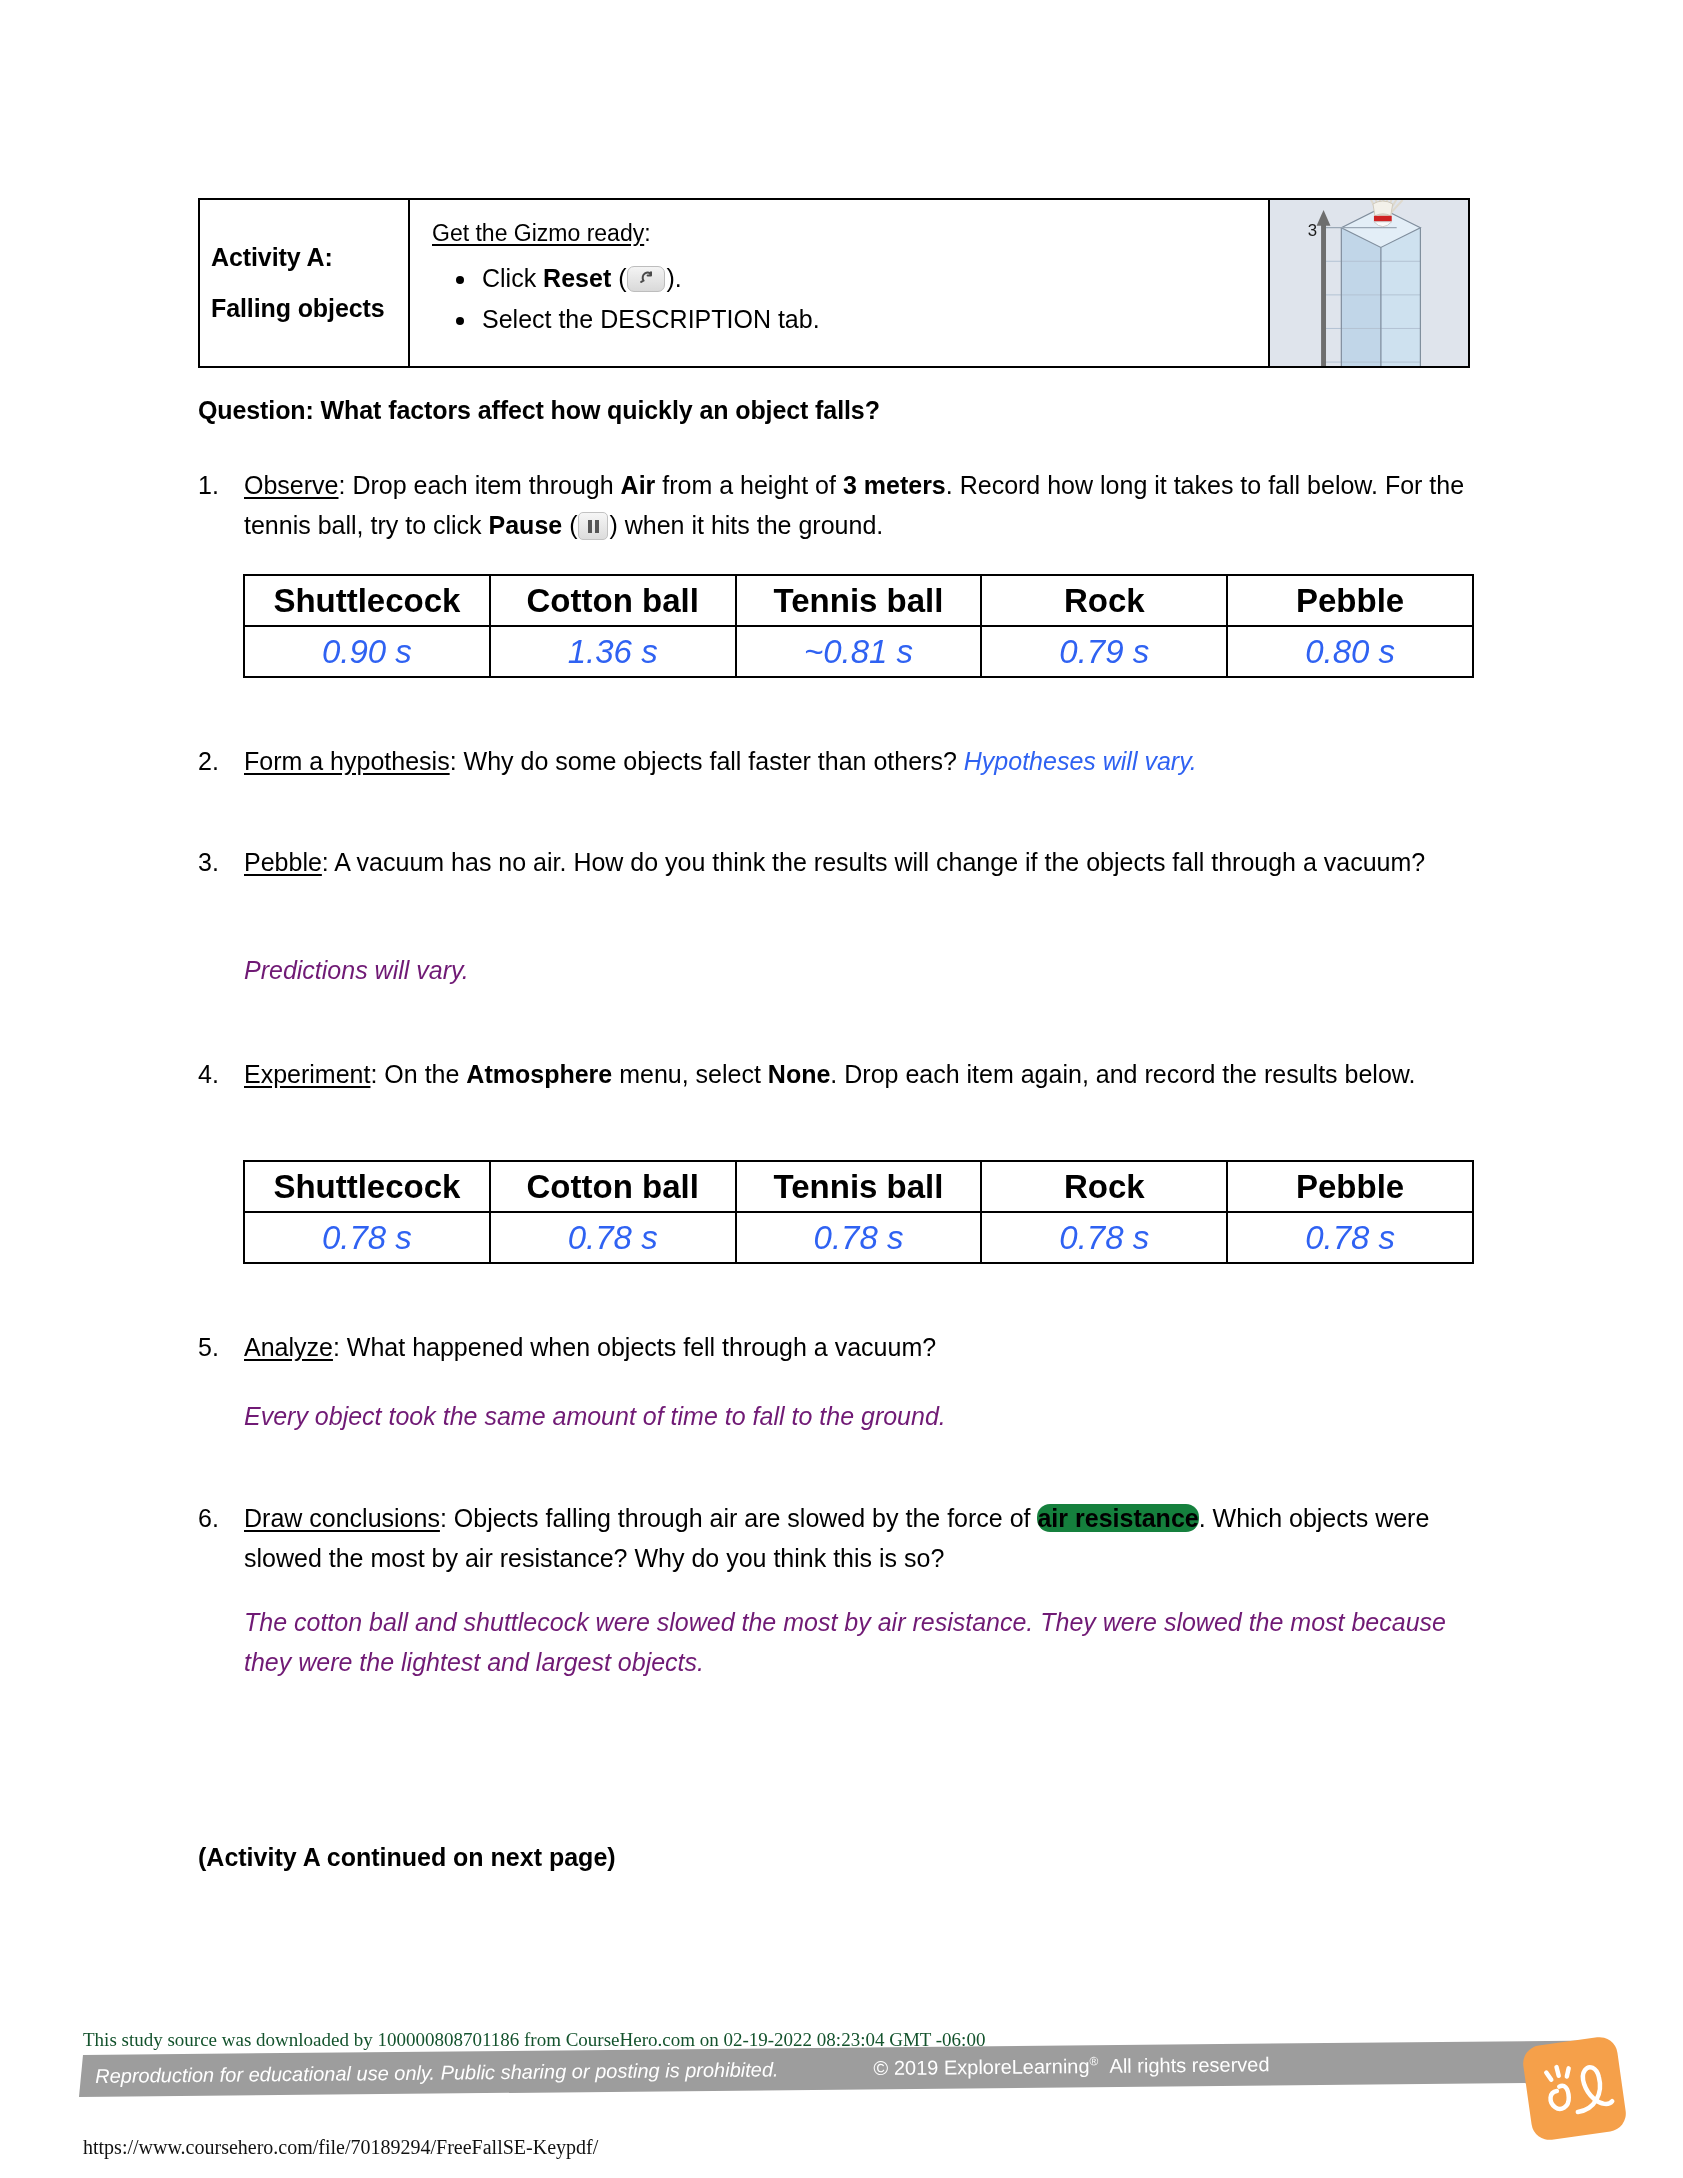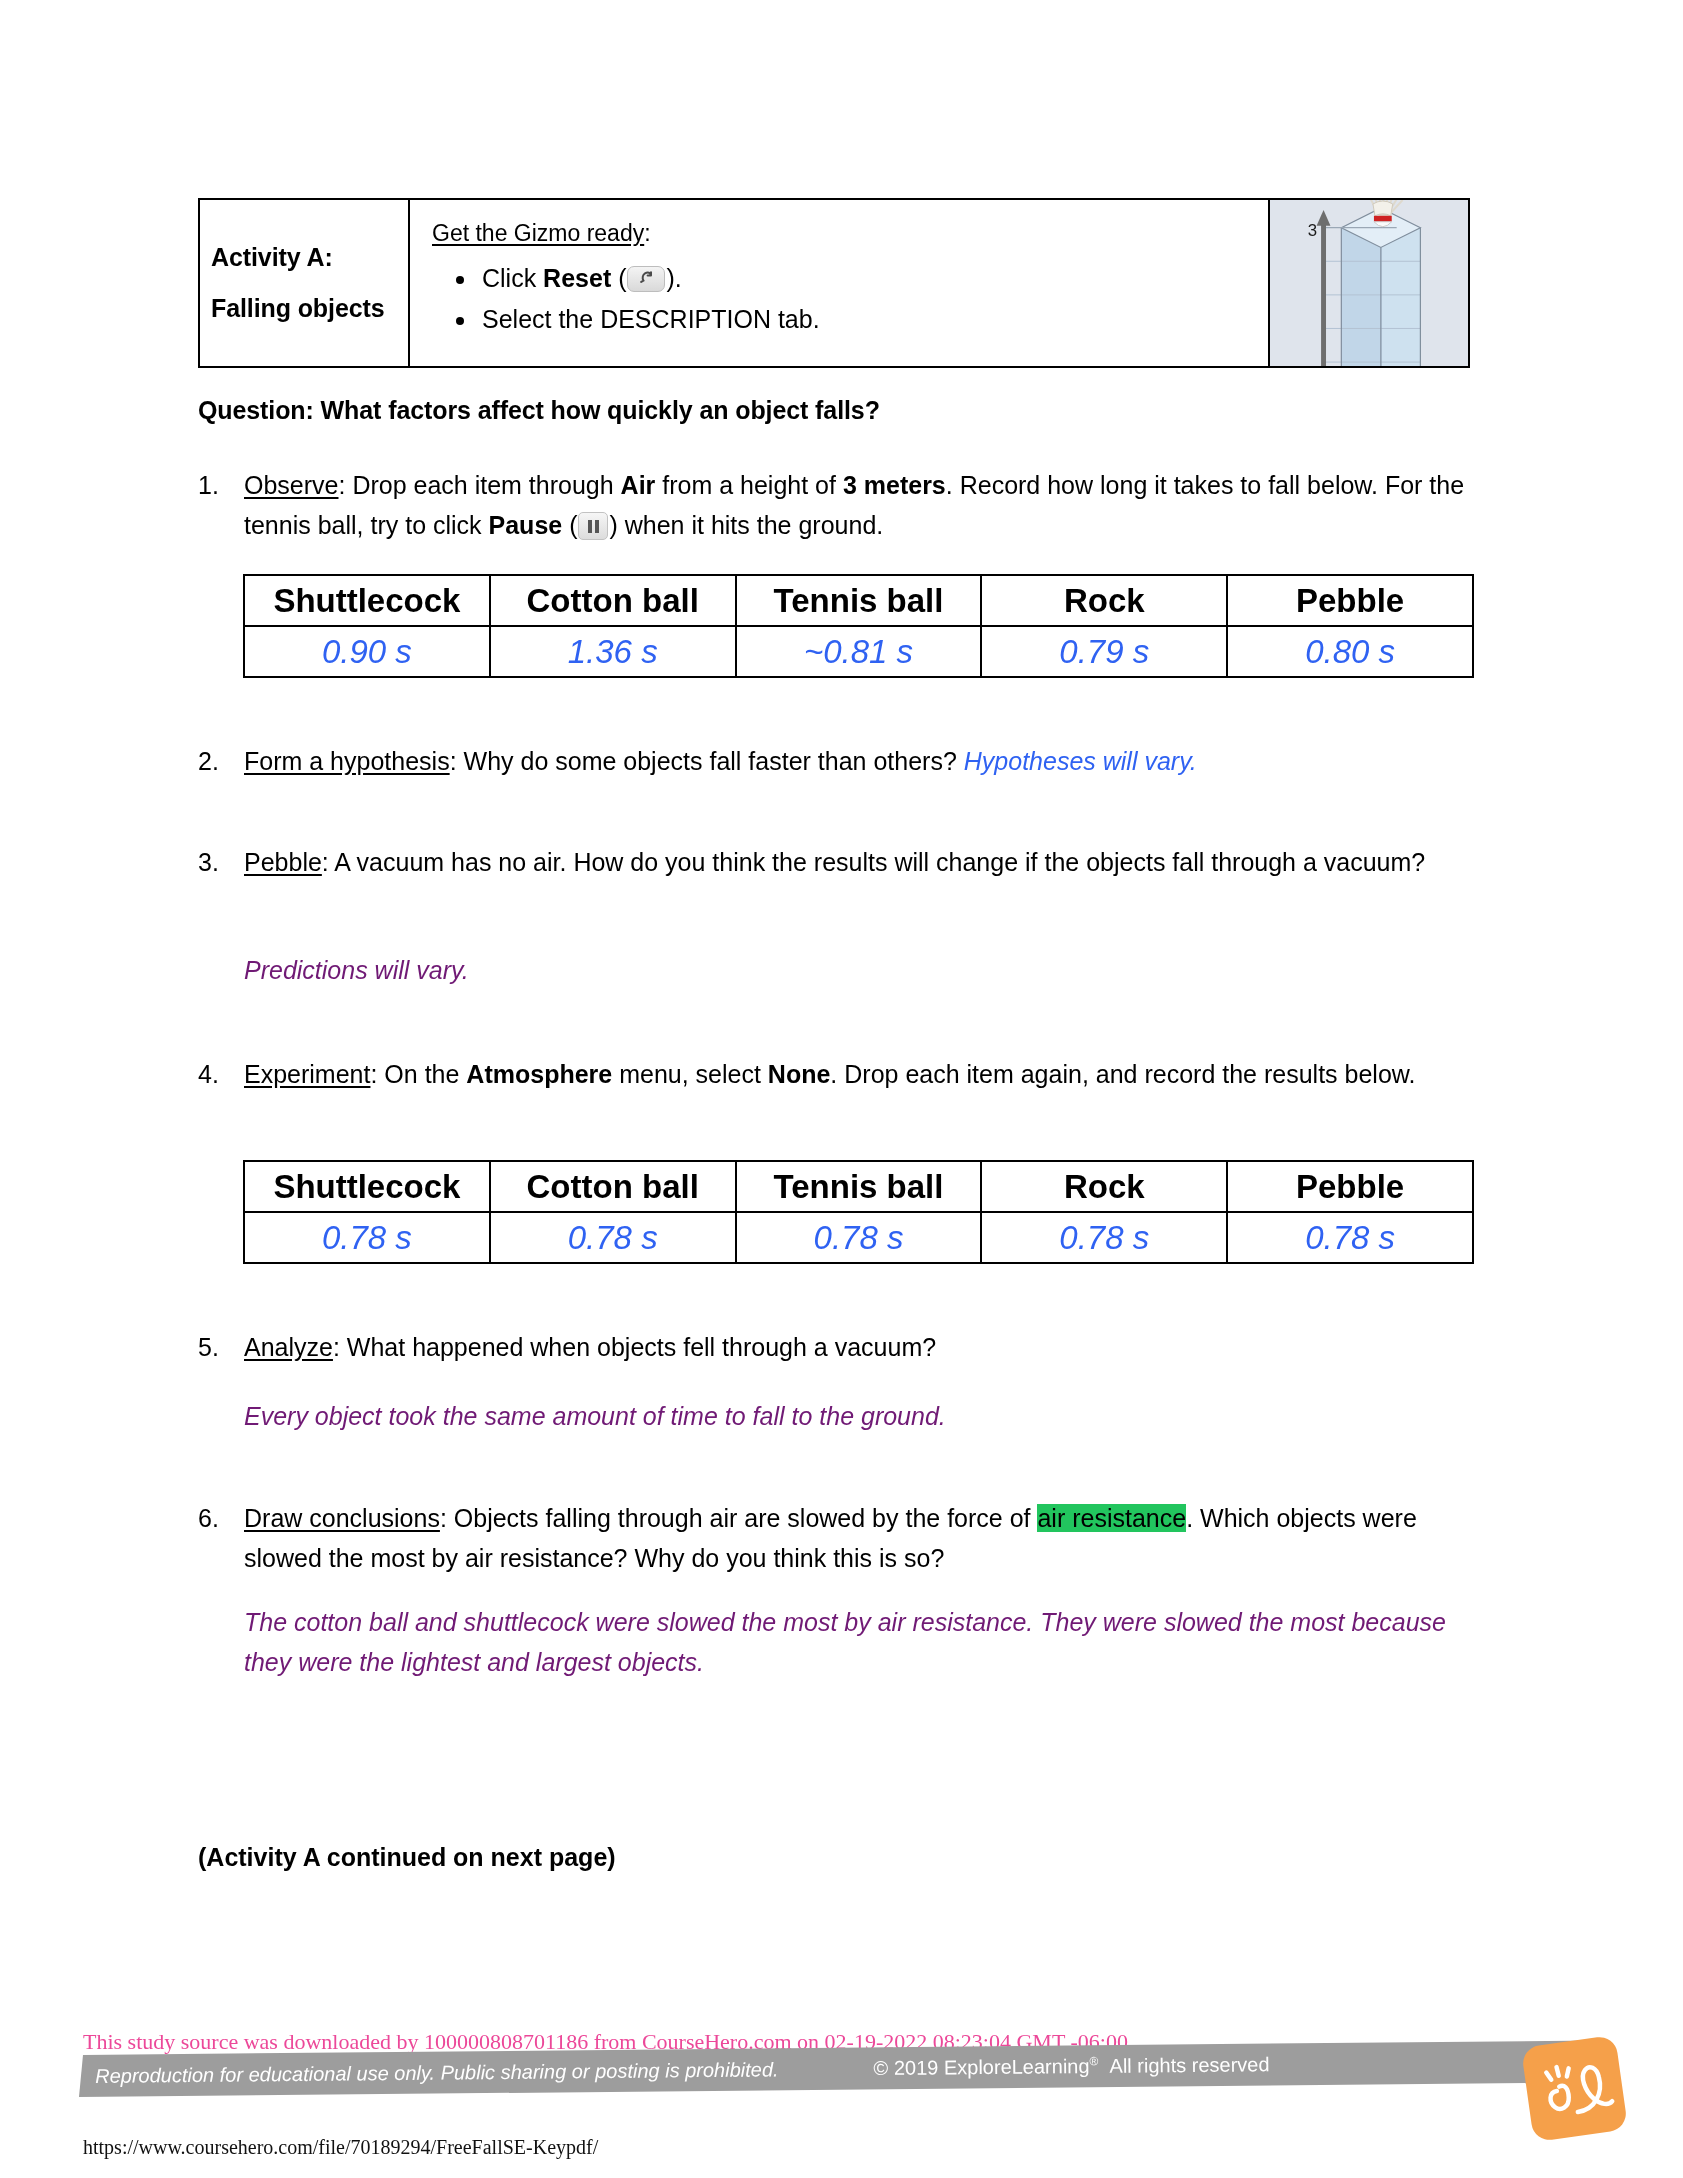--- a/index.html
+++ b/index.html
@@ -132,21 +132,21 @@
     width: 46px;
     flex: none;
   }
   .item .txt { width: 1223px; }
   .u { text-decoration: underline; text-underline-offset: 3px; }
   .b { font-weight: bold; }
   .ans {
     color: #2f62f2;
     font-style: italic;
   }
-  .hl { background: #22c55e; font-weight: normal; }
+  .hl { background: #15803d; font-weight: bold; border-radius: 13px; }
 
   .answer-block {
     position: absolute;
     font-size: 25px;
     line-height: 40px;
     color: #701a75;
     font-style: italic;
     width: 1233px;
   }
 
@@ -178,22 +178,22 @@
     font-size: 25px;
     font-weight: bold;
   }
 
   
   .dl-note {
     position: absolute;
     left: 83px;
     top: 2029px;
     font-family: "Liberation Serif", serif;
-    font-size: 22px;
-    color: #ec4899;
+    font-size: 19px;
+    color: #14532d;
     white-space: nowrap;
   }
   .gray-bar {
     position: absolute;
     left: 83px;
     top: 2055px;
     width: 1509px;
     height: 42px;
     background: #9d9d9d;
     transform: skewX(-6deg) rotate(-0.55deg);

